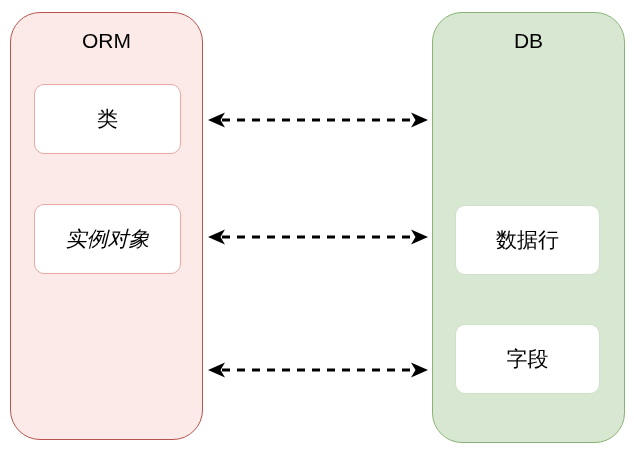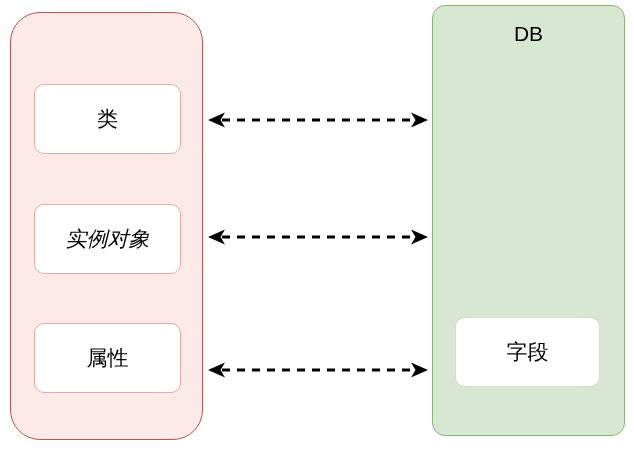--- a/index.html
+++ b/index.html
@@ -22,24 +22,23 @@
     border: 1.5px solid transparent;
   }
   .container.orm {
     left: 10px;
     top: 12px;
     width: 193px;
     height: 428px;
   }
   .container.db {
     left: 432px;
-    top: 5px;
+    top: 12px;
     width: 193px;
     height: 431px;
-    border-radius: 13px;
   }
   .container-title {
     position: absolute;
     top: 16px;
     left: 0;
     width: 100%;
     text-align: center;
     font-size: 21px;
     line-height: 24px;
     color: #000000;
@@ -74,27 +73,28 @@
   .arrow.a2 { top: 227px; }
   .arrow.a3 { top: 360px; }
   .arrow svg { display: block; width: 100%; height: 100%; }
 </style>
 </head>
 <body>
 
 <div class="canvas">
 
   <div class="container orm" style="background-color: rgb(251, 234, 232); border-color: rgb(184, 84, 80);">
+    <div class="container-title">ORM</div>
     <div class="node row1" style="border-color: rgb(232, 169, 164);">类</div>
     <div class="node row2" style="border-color: rgb(232, 169, 164); font-style: italic;">实例对象</div>
-    <div class="node row3" style="border-color: rgb(232, 169, 164);">属性</div>
   </div>
 
   <div class="container db" style="background-color: rgb(215, 231, 210); border-color: rgb(138, 180, 117);">
     <div class="container-title">DB</div>
+    <div class="node row2" style="border-color: rgb(205, 226, 198);">数据行</div>
     <div class="node row3" style="border-color: rgb(205, 226, 198); text-align: center;">字段</div>
   </div>
 
   <div class="arrow a1" style="color: rgb(0, 0, 0);">
     <svg viewBox="0 0 222 20" xmlns="http://www.w3.org/2000/svg">
       <line x1="15" y1="10" x2="207" y2="10" stroke="currentColor" stroke-width="3" stroke-dasharray="8 7"></line>
       <polygon points="1,10 18,2.5 13.5,10 18,17.5" fill="currentColor"></polygon>
       <polygon points="221,10 204,2.5 208.5,10 204,17.5" fill="currentColor"></polygon>
     </svg>
   </div>

